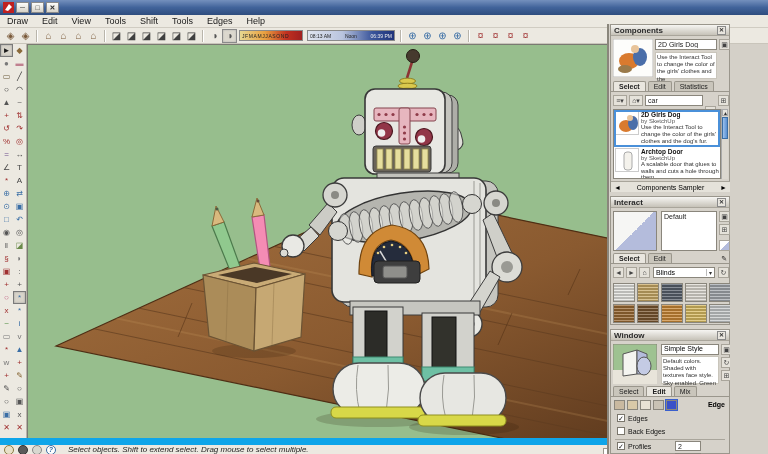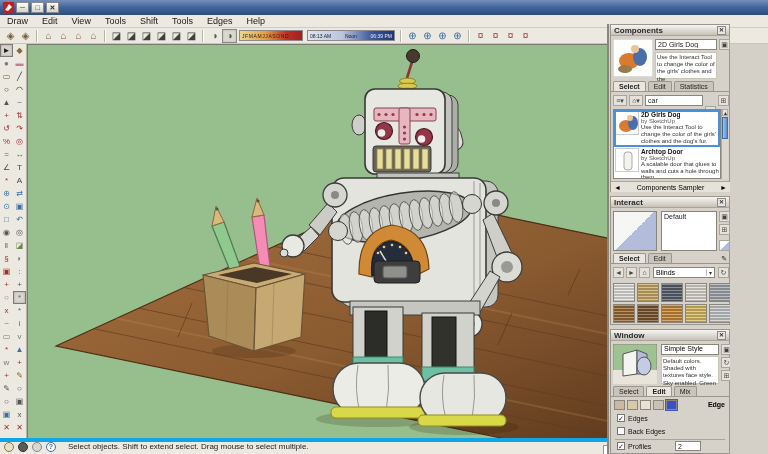--- a/index.html
+++ b/index.html
@@ -34,22 +34,22 @@
     display:grid; grid-template-columns:13px 13px; align-content:start; }
   .ltool { width:13px; height:13px; display:flex; align-items:center; justify-content:center;
     font-size:8px; border:1px solid transparent; }
   .ltool.active { border:1px solid #7a7a7a; background:#d8d4ca; box-shadow:inset 0 0 2px #999; }
 
   
   #viewport { left:27px; top:44px; width:618px; height:394px; background:#97be8d;
     border-top:1px solid #7a7a72; border-left:1px solid #7a7a72; overflow:hidden; }
 
   
-  #statusbar { left:0; top:438px; width:645px; height:16px; background:#ece9e1; border-top:4px solid #0ea5e9;
-    display:flex; align-items:flex-start; font-size:8px; color:#222; }
+  #statusbar { left:0; top:438px; width:645px; height:16px; background:#ece9e1; border-top:7px solid #0ea5e9;
+    display:flex; align-items:flex-start; font-size:8px; color:#222;font-style:italic; }
   .stcircle { width:10px; height:10px; border-radius:50%; margin-left:4px; }
   #helpcircle { width:10px; height:10px; border-radius:50%; border:1px solid #3a6ea5; color:#3a6ea5;
     font-size:7px; line-height:8px; text-align:center; font-weight:bold; margin-left:4px; background:#fff; }
   #statusmsg { margin-left:12px; }
   #measurebox { position:absolute; right:8px; top:3px; width:34px; height:10px; background:#fff;
     border:1px solid #9a968c; }
 
   
   #panels { left:607px; top:24px; width:123px; height:430px; background:#d6d2ca;
     border-left:2px solid #8a867c; overflow:hidden; }

